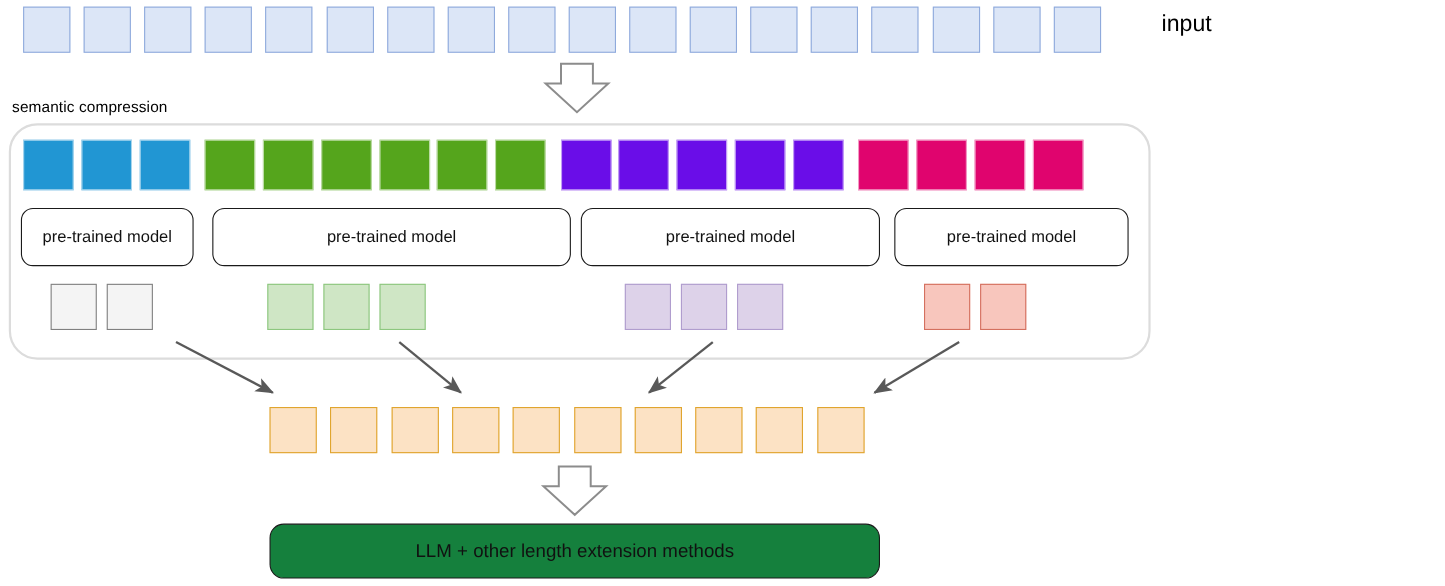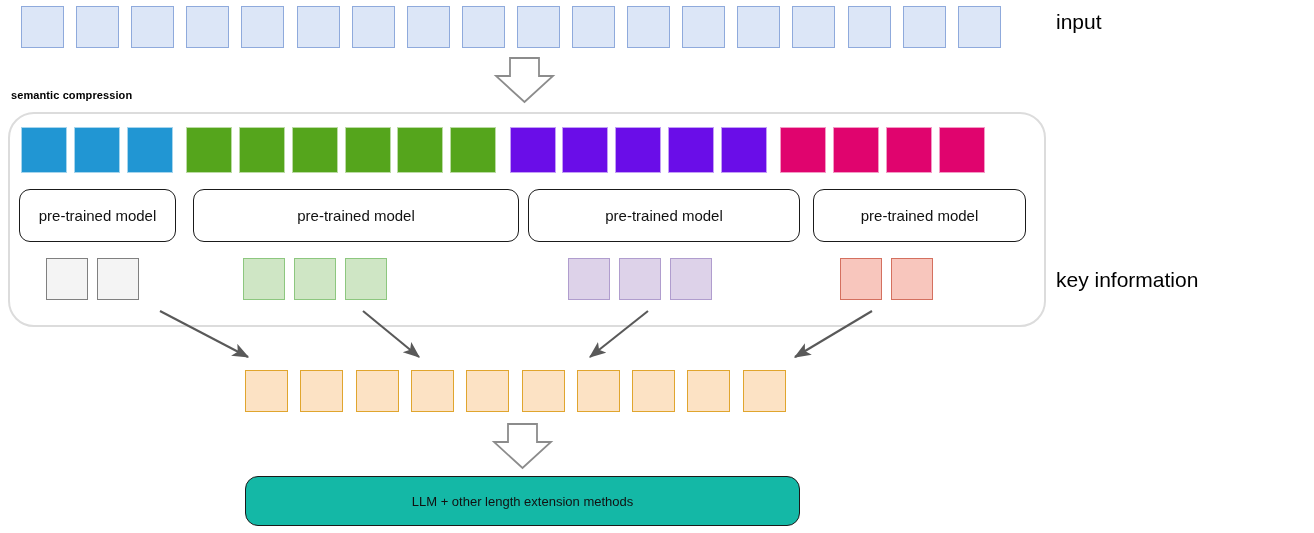--- a/index.html
+++ b/index.html
@@ -11,21 +11,21 @@
   .stage{position:absolute;left:0;top:0;width:1314px;height:533px;padding-left:20px;}
 
   
   .sq{position:absolute;box-sizing:border-box;}
 
   
   .input-box{border:1.5px solid #8faadc;background:#dce6f7;}
 
   
   .section-title{
-    position:absolute;font-size:11px;font-weight:bold;letter-spacing:.1px;
+    position:absolute;font-size:14px;font-weight:normal;letter-spacing:.1px;
     white-space:nowrap;
   }
 
   
   .container-box{
     position:absolute;box-sizing:border-box;
     border:2.5px solid #dcdcdc;border-radius:26px;background:transparent;
   }
 
   
@@ -50,23 +50,23 @@
 
   
   .rlabel{
     position:absolute;font-size:21px;color:#000;line-height:1.32;
     white-space:pre-line;
   }
 
   
   .llm-box{
     position:absolute;box-sizing:border-box;
-    border:1.8px solid #1a1a1a;border-radius:13px;background:#14b8a6;
+    border:1.8px solid #1a1a1a;border-radius:13px;background:#15803d;
     display:flex;align-items:center;justify-content:center;
-    font-size:13px;color:#111;white-space:nowrap;
+    font-size:17px;color:#111;white-space:nowrap;
   }
 
   
   .ovl{position:absolute;left:0;top:0;width:1314px;height:533px;pointer-events:none;}
 </style>
 </head>
 <body>
 
 <div class="stage">
 
@@ -133,21 +133,20 @@
       <div class="sq key-grey" style="left: 97px; top: 258px; width: 42px; height: 42px;"></div>
       <div class="sq key-green" style="left: 243px; top: 258px; width: 42px; height: 42px;"></div>
       <div class="sq key-green" style="left: 294px; top: 258px; width: 42px; height: 42px;"></div>
       <div class="sq key-green" style="left: 345px; top: 258px; width: 42px; height: 42px;"></div>
       <div class="sq key-purple" style="left: 568px; top: 258px; width: 42px; height: 42px;"></div>
       <div class="sq key-purple" style="left: 619px; top: 258px; width: 42px; height: 42px;"></div>
       <div class="sq key-purple" style="left: 670px; top: 258px; width: 42px; height: 42px;"></div>
       <div class="sq key-pink" style="left: 840px; top: 258px; width: 42px; height: 42px;"></div>
       <div class="sq key-pink" style="left: 891px; top: 258px; width: 42px; height: 42px;"></div>
     </div>
-  <div class="rlabel" style="left:1056px;top:266px;">key information</div>
 
   <svg class="ovl">
     <defs>
       <marker id="ah" markerWidth="9" markerHeight="9" refX="7.4" refY="3.2" orient="auto" markerUnits="strokeWidth">
         <path d="M0,0 L8,3.2 L0,6.4 L1.9,3.2 z" fill="#595959"></path>
       </marker>
     </defs>
     <line x1="160" y1="311" x2="248" y2="357" stroke="#595959" stroke-width="2.1" marker-end="url(#ah)"></line>
     <line x1="363" y1="311" x2="419" y2="357" stroke="#595959" stroke-width="2.1" marker-end="url(#ah)"></line>
     <line x1="648" y1="311" x2="590" y2="357" stroke="#595959" stroke-width="2.1" marker-end="url(#ah)"></line>

